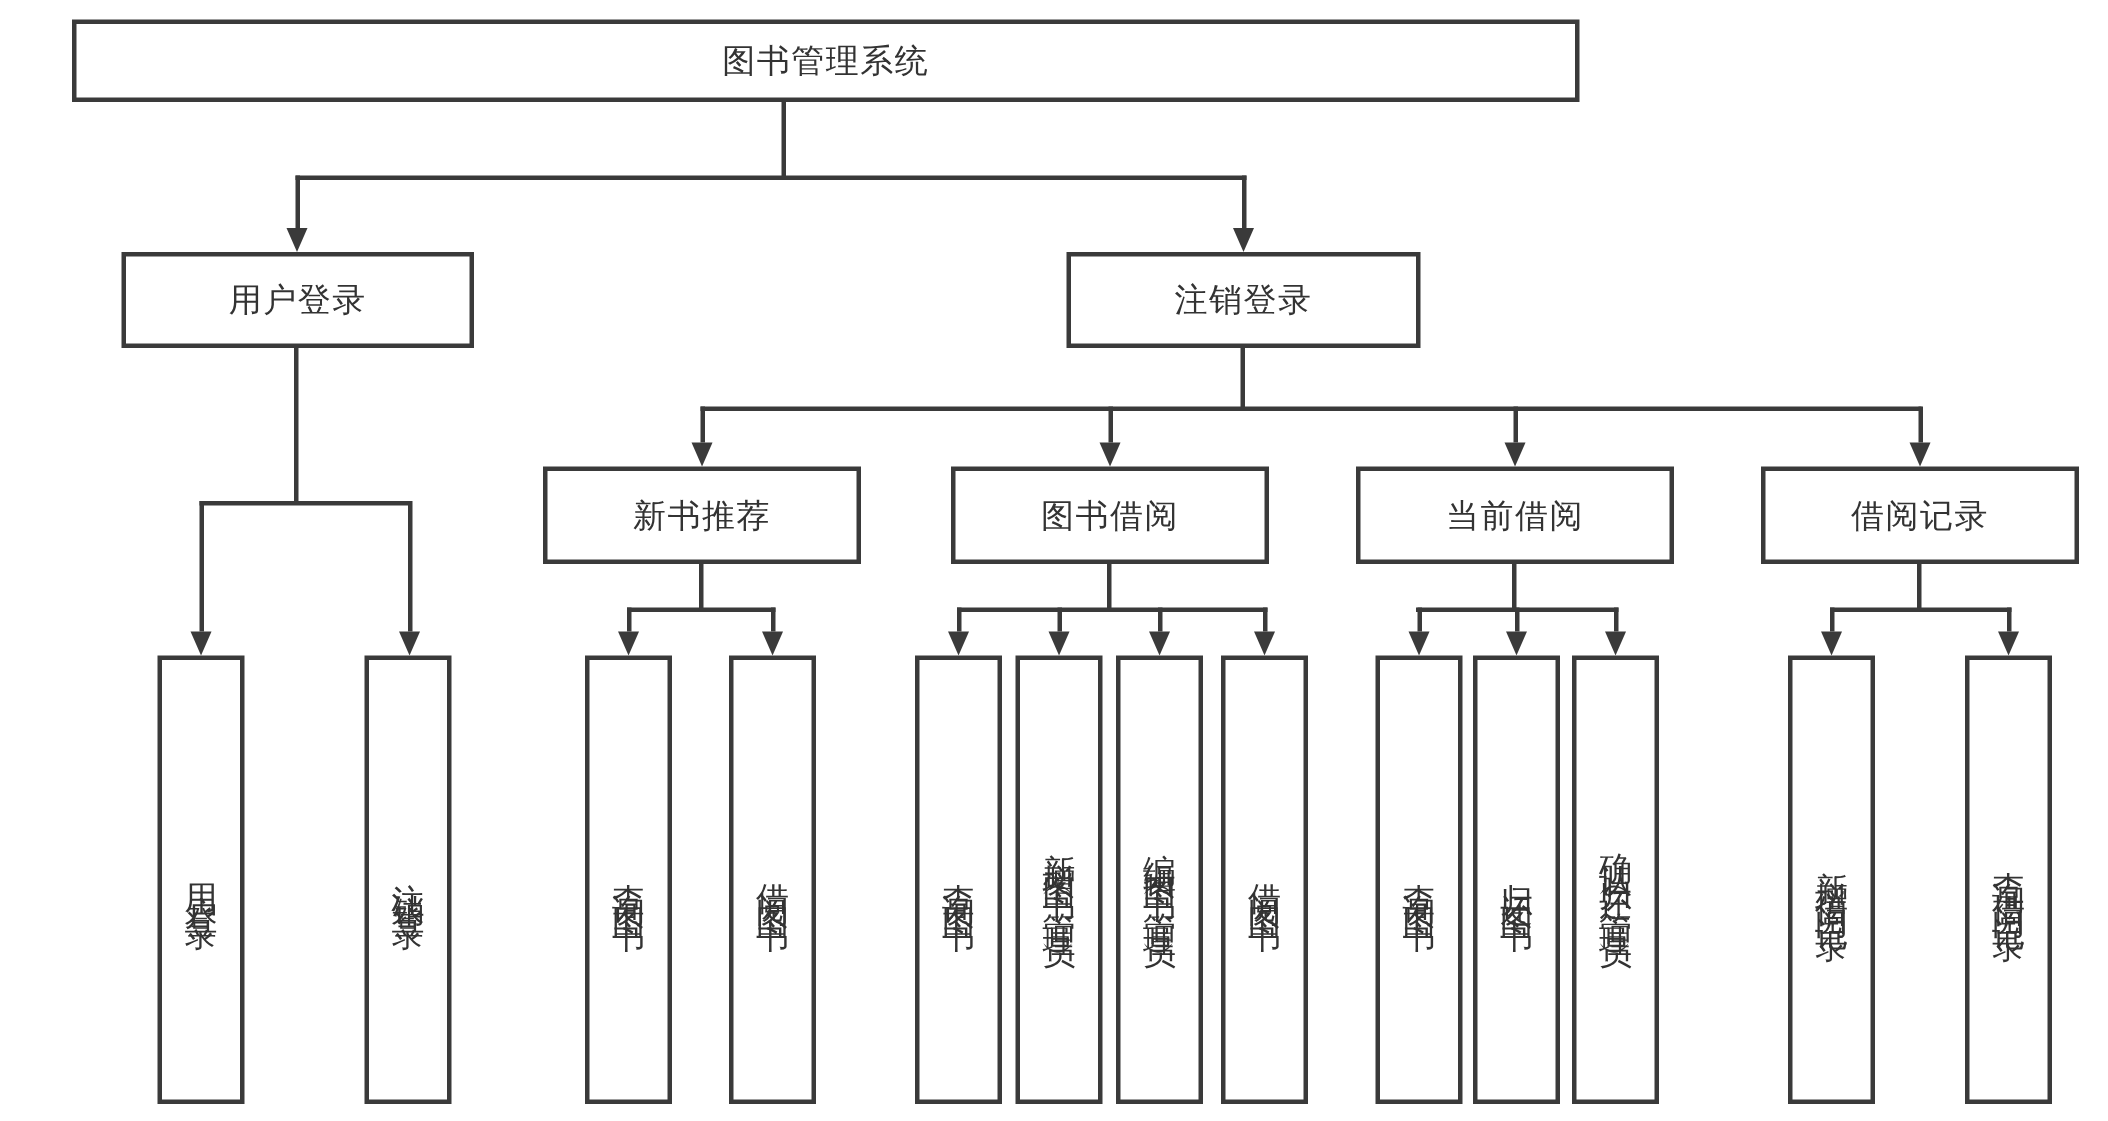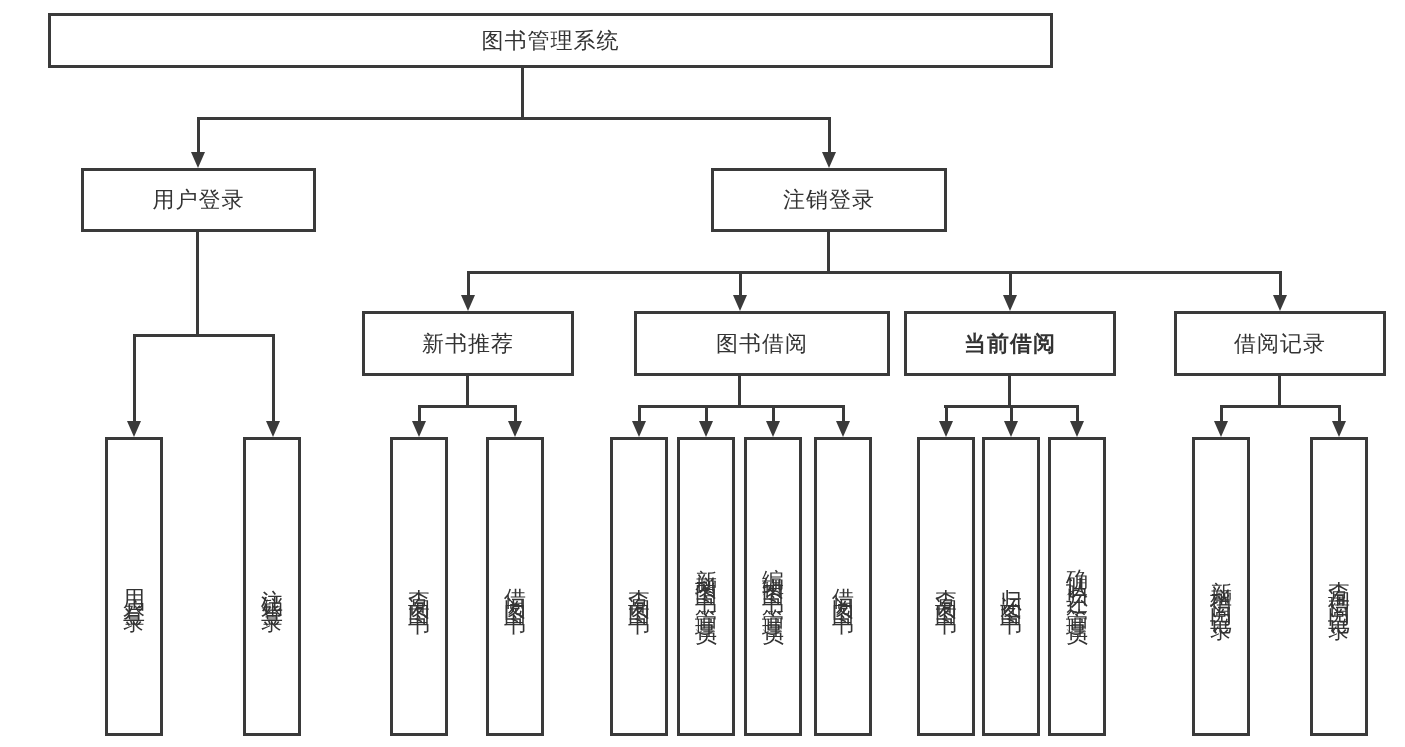--- a/index.html
+++ b/index.html
@@ -80,25 +80,25 @@
   </div>
 
   <div class="hbox" style="left:711px;top:168px;width:236px;height:64px;">
     <span>注销登录</span>
   </div>
 
   <div class="hbox" style="left:362px;top:311px;width:212px;height:65px;">
     <span>新书推荐</span>
   </div>
 
-  <div class="hbox" style="left:634px;top:311px;width:256px;height:65px;">
+  <div class="hbox" style="left:634px;top:311px;width:212px;height:65px;">
     <span>图书借阅</span>
   </div>
 
-  <div class="hbox" style="left:904px;top:311px;width:212px;height:65px;font-weight:bold;">
+  <div class="hbox" style="left:904px;top:311px;width:212px;height:65px;">
     <span>当前借阅</span>
   </div>
 
   <div class="hbox" style="left:1174px;top:311px;width:212px;height:65px;">
     <span>借阅记录</span>
   </div>
 
   <div class="vbox" style="left:105px;top:437px;width:58px;height:299px;">
     <span class="vtext">用户登录</span>
   </div>

